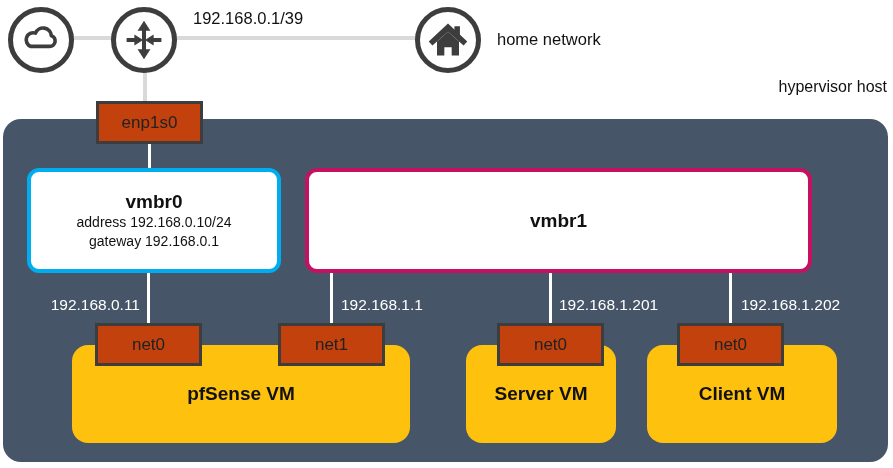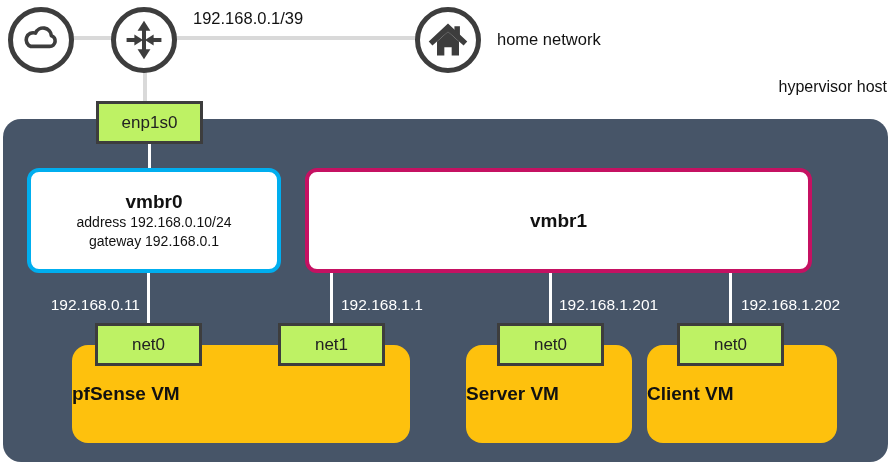--- a/index.html
+++ b/index.html
@@ -13,35 +13,35 @@
   .circle{
     position:absolute;width:66px;height:66px;box-sizing:border-box;
     border:5px solid #3D3D3D;border-radius:50%;background:#fff;
     display:flex;align-items:center;justify-content:center;
   }
   .toplabel{position:absolute;font-size:16.5px;color:#111;white-space:nowrap;}
   .hyp{position:absolute;right:6px;top:78px;font-size:16px;color:#111;}
   .hostbox{position:absolute;left:3px;top:119px;width:885px;height:343px;background:#475568;border-radius:18px;}
   .nbox{
     position:absolute;width:107px;height:43px;box-sizing:border-box;
-    background:#bef264;border:3px solid #3D3D3D;
+    background:#c2410c;border:3px solid #3D3D3D;
     display:flex;align-items:center;justify-content:center;
     font-size:17px;color:#222;white-space:nowrap;
   }
   .bridge{
     position:absolute;top:168px;height:105px;box-sizing:border-box;background:#fff;
     border-radius:12px;display:flex;flex-direction:column;align-items:center;justify-content:center;
   }
   .bridge.b0{left:27px;width:254px;border:4px solid #00AEEF;}
   .bridge.b1{left:305px;width:507px;border:4px solid #C51162;}
   .btitle{font-size:19px;font-weight:bold;color:#111;}
   .bsub{font-size:14px;color:#111;line-height:1.3;white-space:nowrap;}
   .vm{
     position:absolute;top:345px;height:98px;background:#FEC10D;border-radius:16px;
-    display:flex;align-items:center;
+    display:flex;align-items:center;justify-content:center;
   }
   .vmlabel{font-size:19px;font-weight:bold;color:#111;white-space:nowrap;}
   .ip{position:absolute;top:296px;font-size:15.5px;color:#ffffff;white-space:nowrap;}
   .ip.ra{text-align:right;}
   svg{display:block;}
 </style>
 </head>
 <body>
 
 <div class="canvas">
@@ -83,21 +83,21 @@
 
   <div class="vline" style="left:148px;top:144px;height:26px;"></div>
   <div class="vline" style="left:147px;top:272px;height:52px;"></div>
   <div class="vline" style="left:330px;top:272px;height:52px;"></div>
   <div class="vline" style="left:549px;top:272px;height:52px;"></div>
   <div class="vline" style="left:729px;top:272px;height:52px;"></div>
 
   <div class="vm" style="left:72px;width:338px;">
     <span class="vmlabel">pfSense VM</span>
   </div>
-  <div class="vm" style="left:466px;width:166px;">
+  <div class="vm" style="left:466px;width:150px;">
     <span class="vmlabel">Server VM</span>
   </div>
   <div class="vm" style="left:647px;width:190px;">
     <span class="vmlabel">Client VM</span>
   </div>
 
   <div class="nbox" style="left:96px;top:101px;">
     <span>enp1s0</span>
   </div>
 

